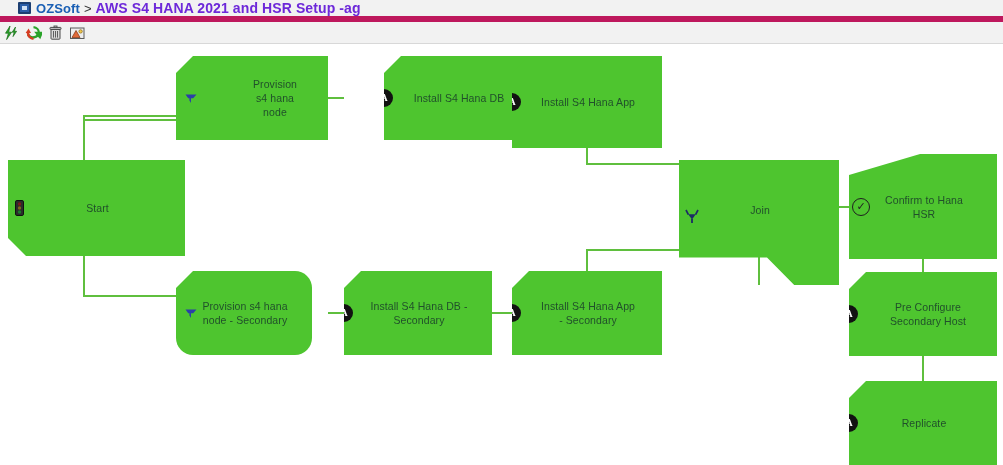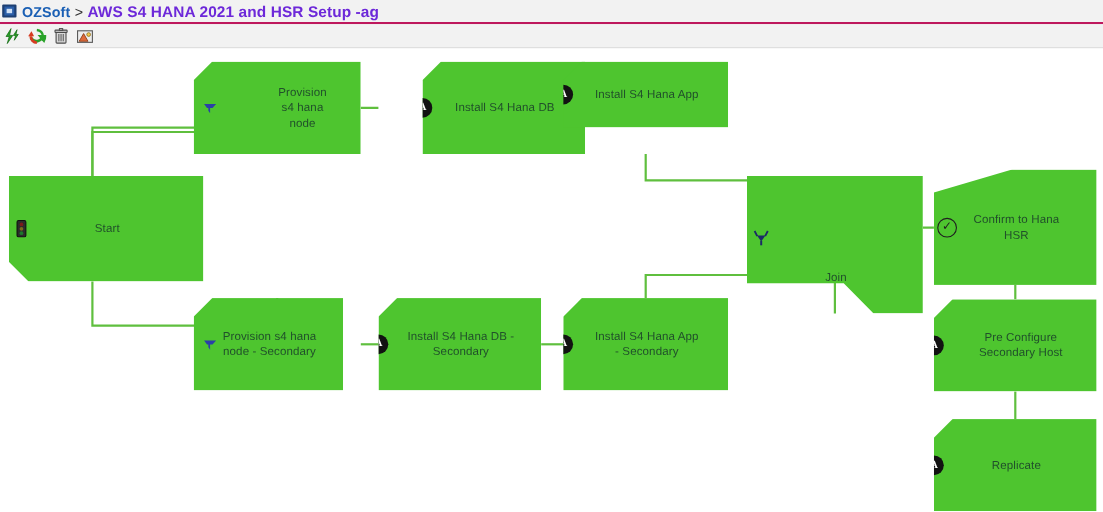--- a/index.html
+++ b/index.html
@@ -16,24 +16,24 @@
     overflow: hidden;
     background: #ffffff;
   }
 
   
   #breadcrumb-bar {
     position: absolute;
     left: 0; top: 0;
     width: 1003px; height: 22px;
     background: #f2f2f2;
-    border-bottom: 2px solid #be185d;
+    border-bottom: 6px solid #be185d;
     display: flex;
     align-items: center;
-    padding-left: 2px;
+    padding-left: 18px;
     white-space: nowrap;
   }
   .bc-app-icon {
     width: 13px; height: 12px;
     margin-right: 5px;
     flex: 0 0 auto;
     position: relative;
     border: 2px solid #1d3f72;
     background: #2b5ea8;
     border-radius: 1px;
@@ -121,21 +121,20 @@
   }
   
   .clip-tl {
     clip-path: polygon(17px 0, 100% 0, 100% 100%, 0 100%, 0 17px);
   }
   .clip-start {
     clip-path: polygon(0 0, 100% 0, 100% 100%, 18px 100%, 0 calc(100% - 18px));
   }
   .clip-join {
     clip-path: polygon(0 0, 100% 0, 100% 100%, 72% 100%, 55% 78%, 0 78%);
-    align-items: flex-end;
   }
   .clip-slant-top {
     clip-path: polygon(48% 0, 100% 0, 100% 100%, 0 100%, 0 20%);
   }
 
   
   .badge {
     position: absolute;
     left: -9px;
     top: 50%;
@@ -266,26 +265,26 @@
         </svg>
       </span>
       <span class="node-label">Provision s4 hana node</span>
     </div>
 
     <div class="node clip-tl" style="left:344px; top:12px; width:148px; height:84px;margin-left:40px;">
       <span class="badge badge-a">A</span>
       <span class="node-label">Install S4 Hana DB</span>
     </div>
 
-    <div class="node clip-tl" style="left:512px; top:12px; width:150px; height:60px;">
+    <div class="node clip-tl" style="left:512px; top:12px; width:150px; height:92px;">
       <span class="badge badge-a">A</span>
       <span class="node-label">Install S4 Hana App</span>
     </div>
 
-    <div class="node clip-tl" style="left:176px; top:227px; width:136px; height:84px;">
+    <div class="node clip-tl" style="left:176px; top:227px; width:136px; height:84px;border-radius:17px;">
       <span class="badge badge-bird" style="left:6px;">
         <svg width="14" height="14" viewBox="0 0 14 14">
           <path d="M1.5 3.5 L12.5 3.5 L9.2 7.2 L7 7.2 L7 12 L5.4 9.6 L5.4 7.2 L4.2 7.2 Z" fill="#2b3fa8"></path>
         </svg>
       </span>
       <span class="node-label">Provision s4 hana node - Secondary</span>
     </div>
 
     <div class="node clip-tl" style="left:344px; top:227px; width:148px; height:84px;">
       <span class="badge badge-a">A</span>

